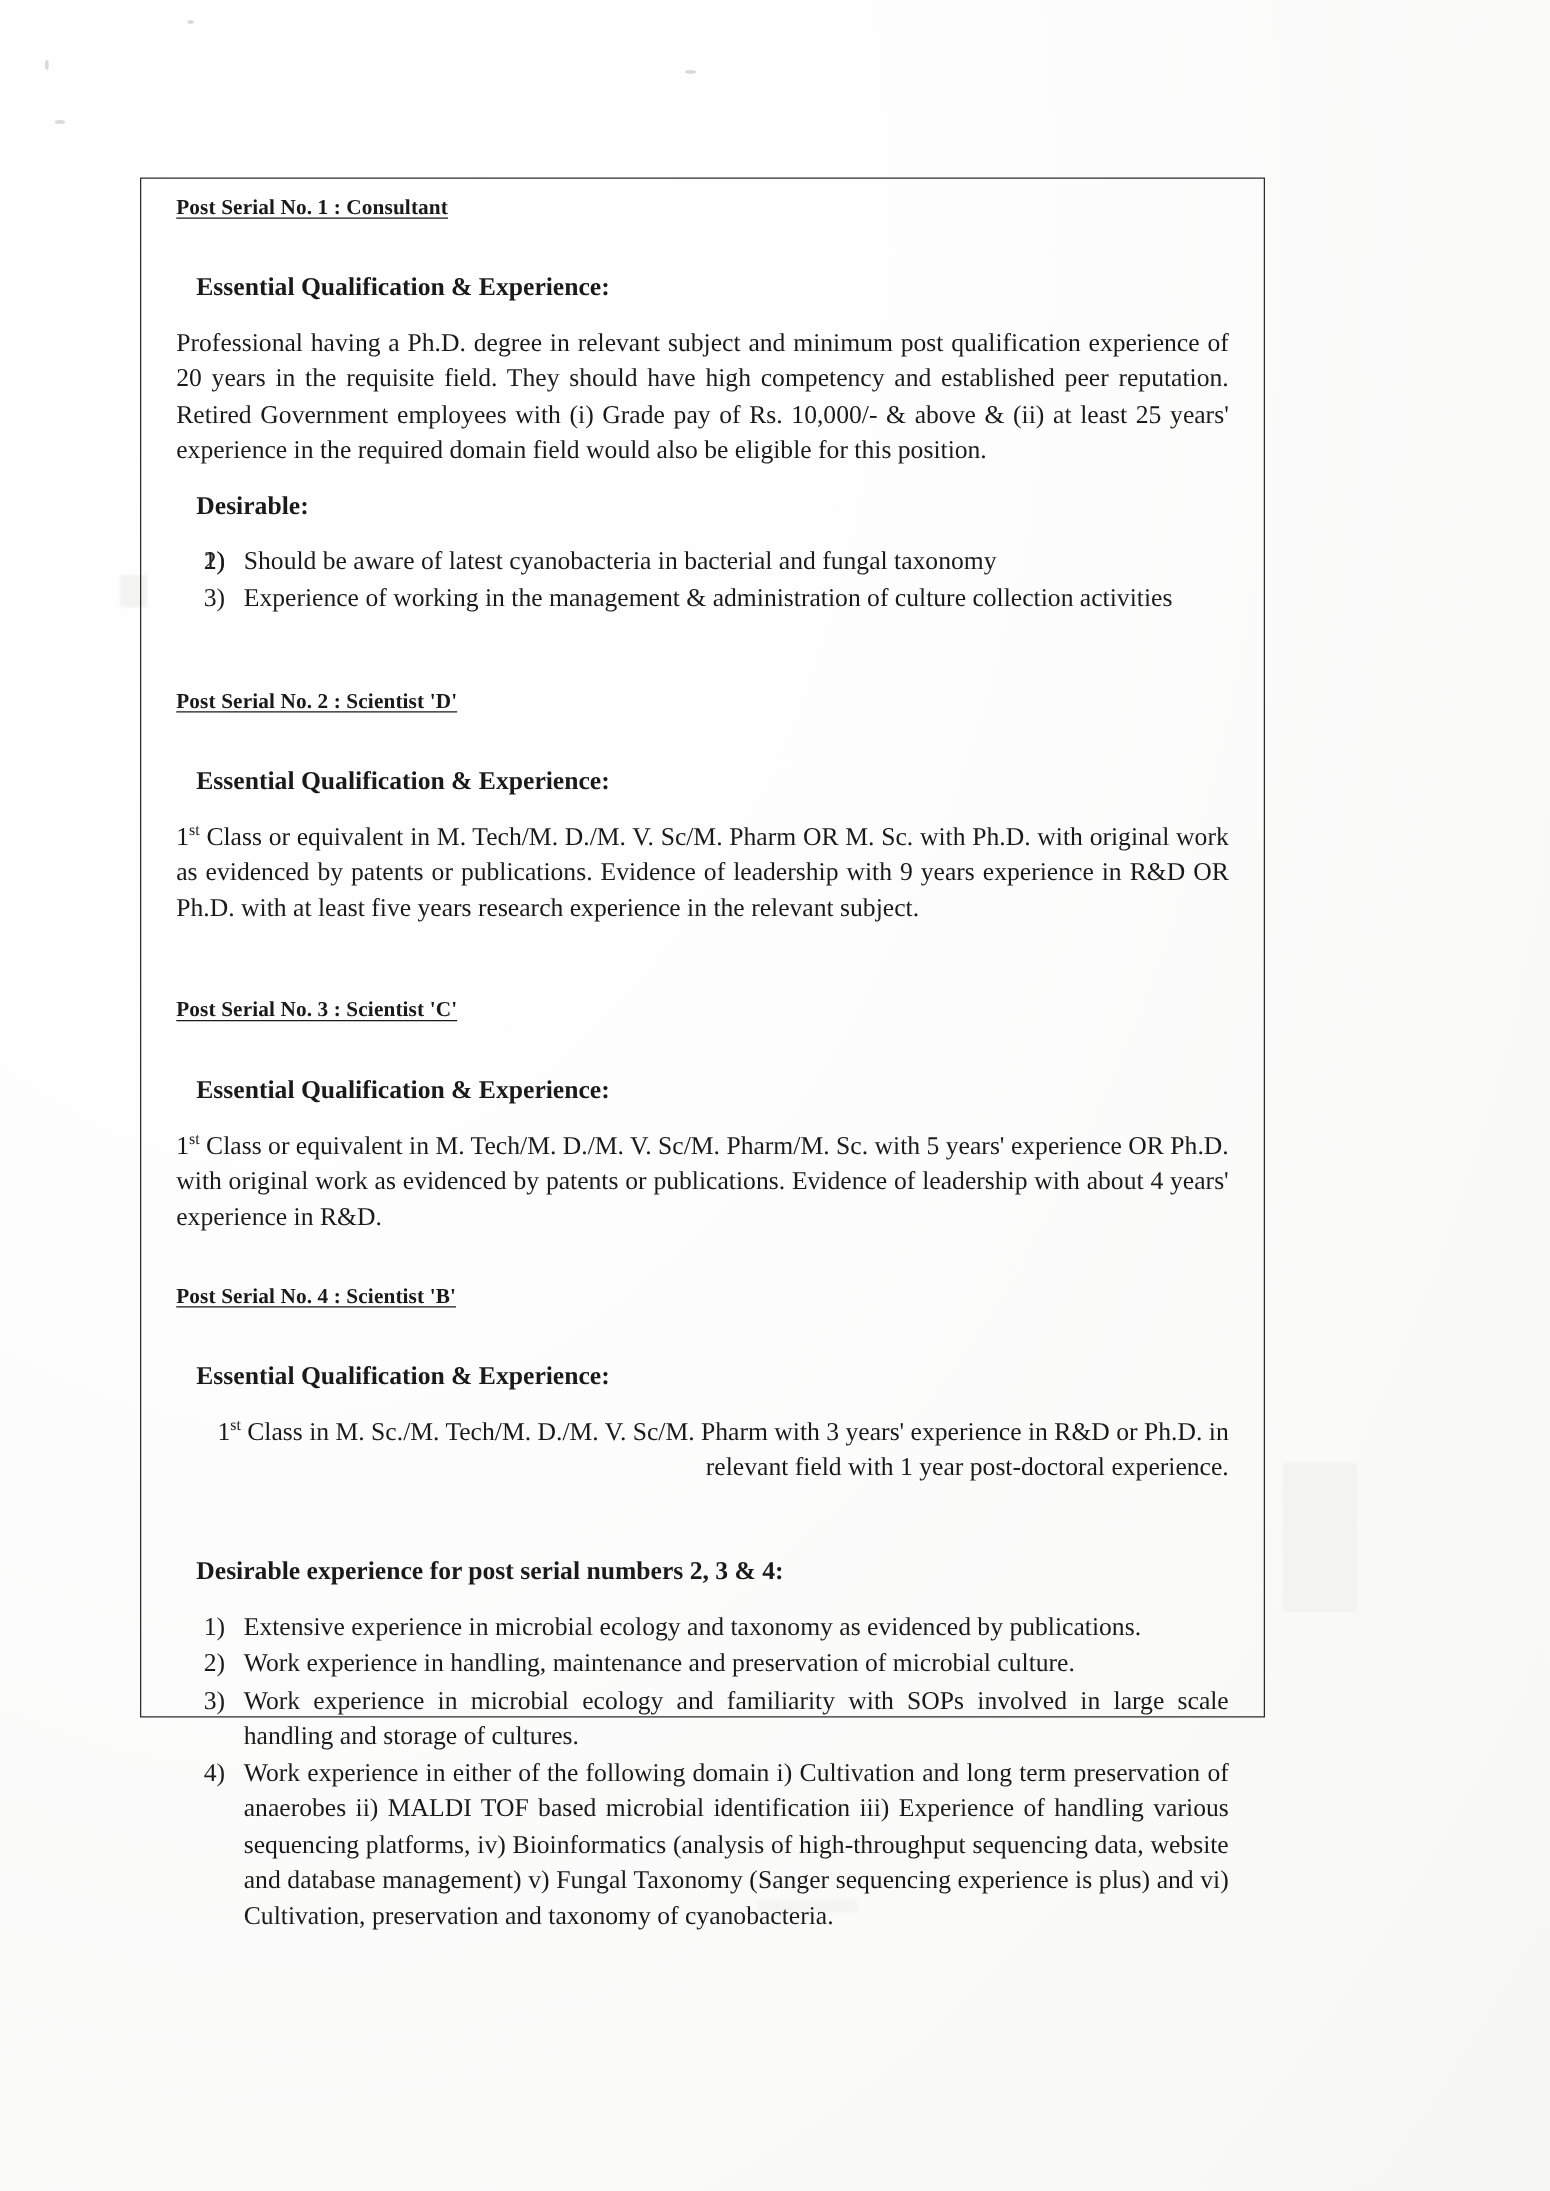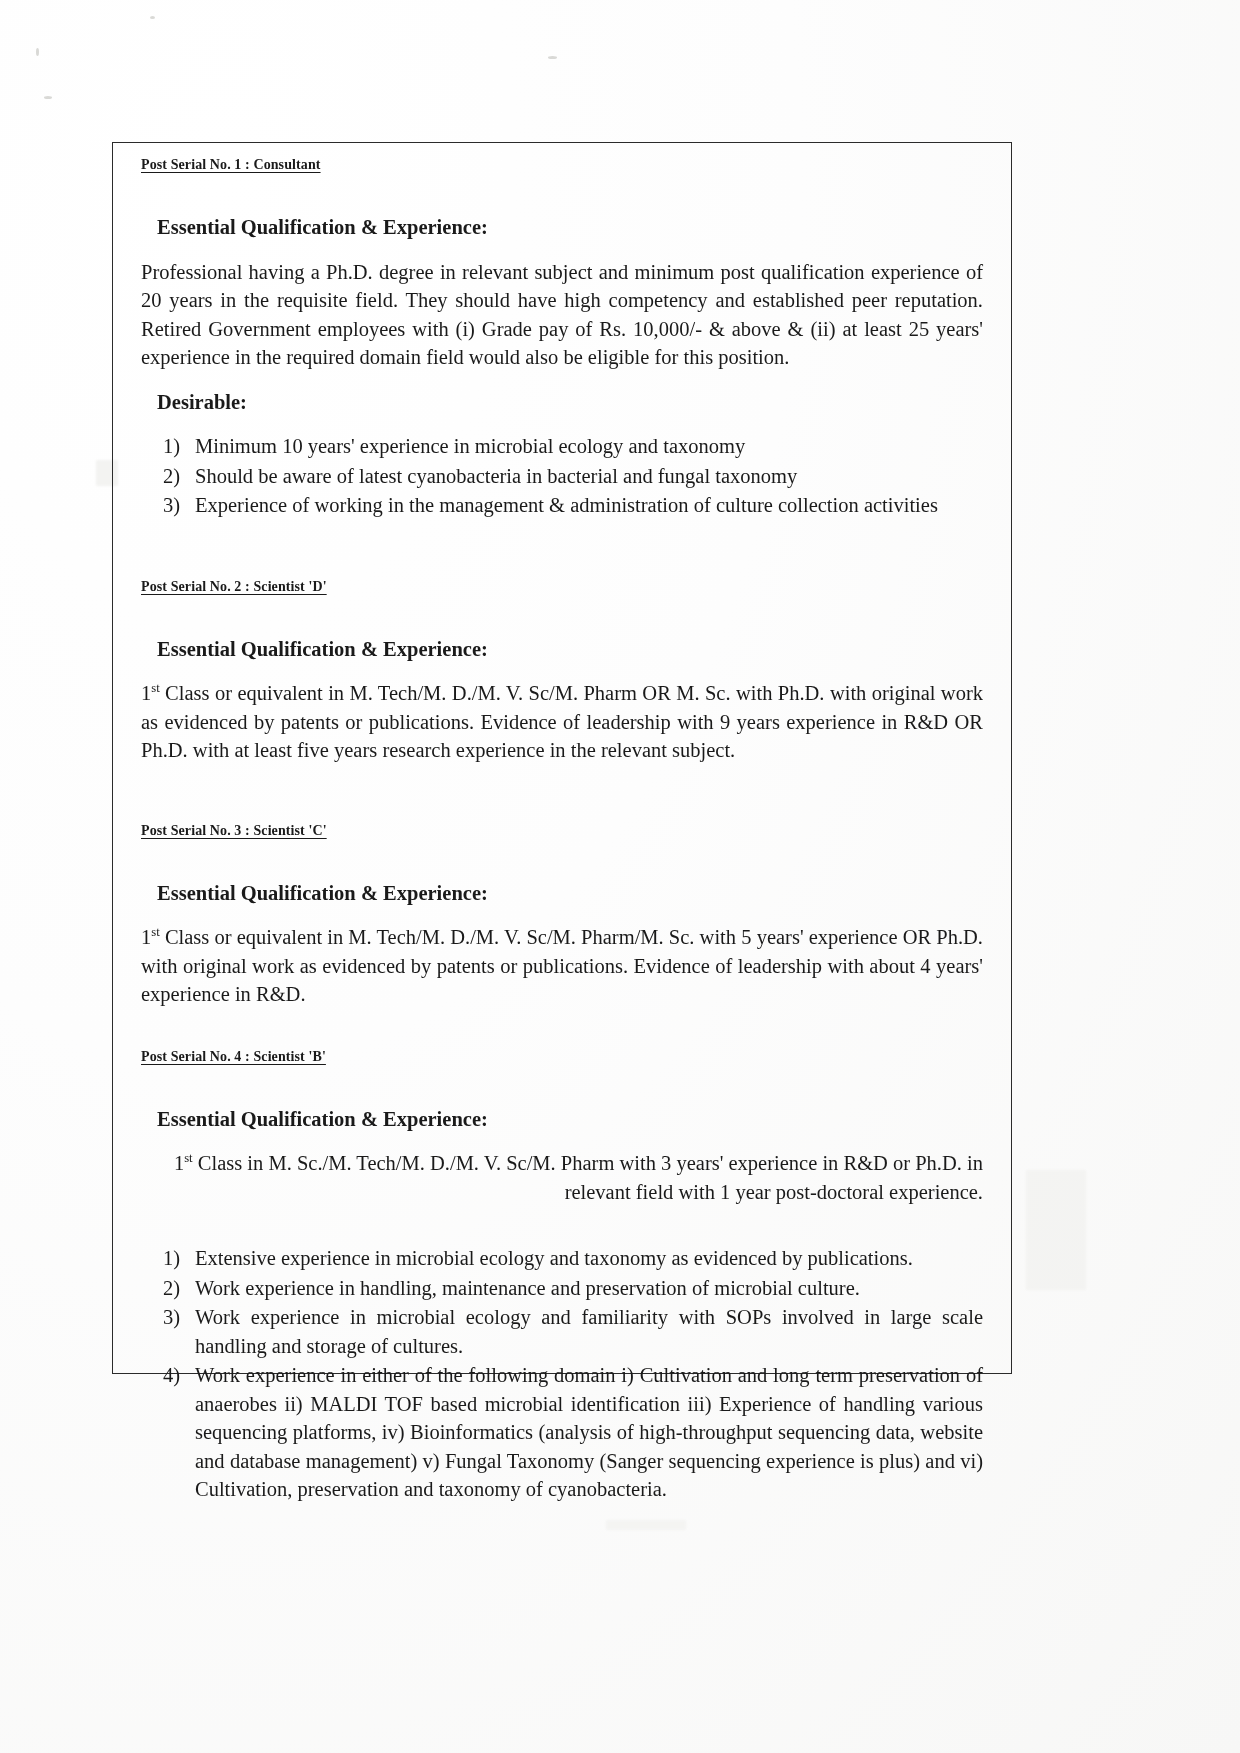--- a/index.html
+++ b/index.html
@@ -50,21 +50,21 @@
 
   .doc-inner {
     position: absolute;
     left: 28px;
     top: 12px;
     width: 842px;
   }
 
   .post-heading {
     font-weight: bold;
-    font-size: 14px;
+    font-size: 17px;
     letter-spacing: .1px;
     text-decoration: underline;
     text-underline-offset: 3px;
     display: inline-block;
     margin: 0;
     line-height: 1.35;
   }
 
   .sub-heading {
     font-weight: bold;
@@ -135,21 +135,20 @@
 
     <div>
       <div class="post-heading">Post Serial No. 1 : Consultant</div>
       <div class="gap-m"></div>
       <div class="sub-heading">Essential Qualification &amp; Experience:</div>
       <div class="body-para">Professional having a Ph.D. degree in relevant subject and minimum post qualification experience of 20 years in the requisite field. They should have high competency and established peer reputation. Retired Government employees with (i) Grade pay of Rs. 10,000/- &amp; above &amp; (ii) at least 25 years' experience in the required domain field would also be eligible for this position.</div>
       <div class="sub-heading">Desirable:</div>
       <ol class="num-list">
         <li>
           <span class="marker">1)</span>
-          <span>Minimum 10 years' experience in microbial ecology and taxonomy</span>
         </li>
         <li>
           <span class="marker">2)</span>
           <span>Should be aware of latest cyanobacteria in bacterial and fungal taxonomy</span>
         </li>
         <li>
           <span class="marker">3)</span>
           <span>Experience of working in the management &amp; administration of culture collection activities</span>
         </li>
       </ol>
@@ -178,20 +177,21 @@
     <div>
       <div class="post-heading">Post Serial No. 4 : Scientist 'B'</div>
       <div class="gap-m"></div>
       <div class="sub-heading">Essential Qualification &amp; Experience:</div>
       <div class="body-para left"><span>1</span><sup>st</sup><span> Class in M. Sc./M. Tech/M. D./M. V. Sc/M. Pharm with 3 years' experience in R&amp;D or Ph.D. in relevant field with 1 year post-doctoral experience.</span></div>
     </div>
 
     <div class="gap-l"></div>
 
     <div>
+      <div class="sub-heading">Desirable experience for post serial numbers 2, 3 &amp; 4:</div>
       <ol class="num-list justified">
         <li>
           <span class="marker">1)</span>
           <span>Extensive experience in microbial ecology and taxonomy as evidenced by publications.</span>
         </li>
         <li>
           <span class="marker">2)</span>
           <span>Work experience in handling, maintenance and preservation of microbial culture.</span>
         </li>
         <li>

